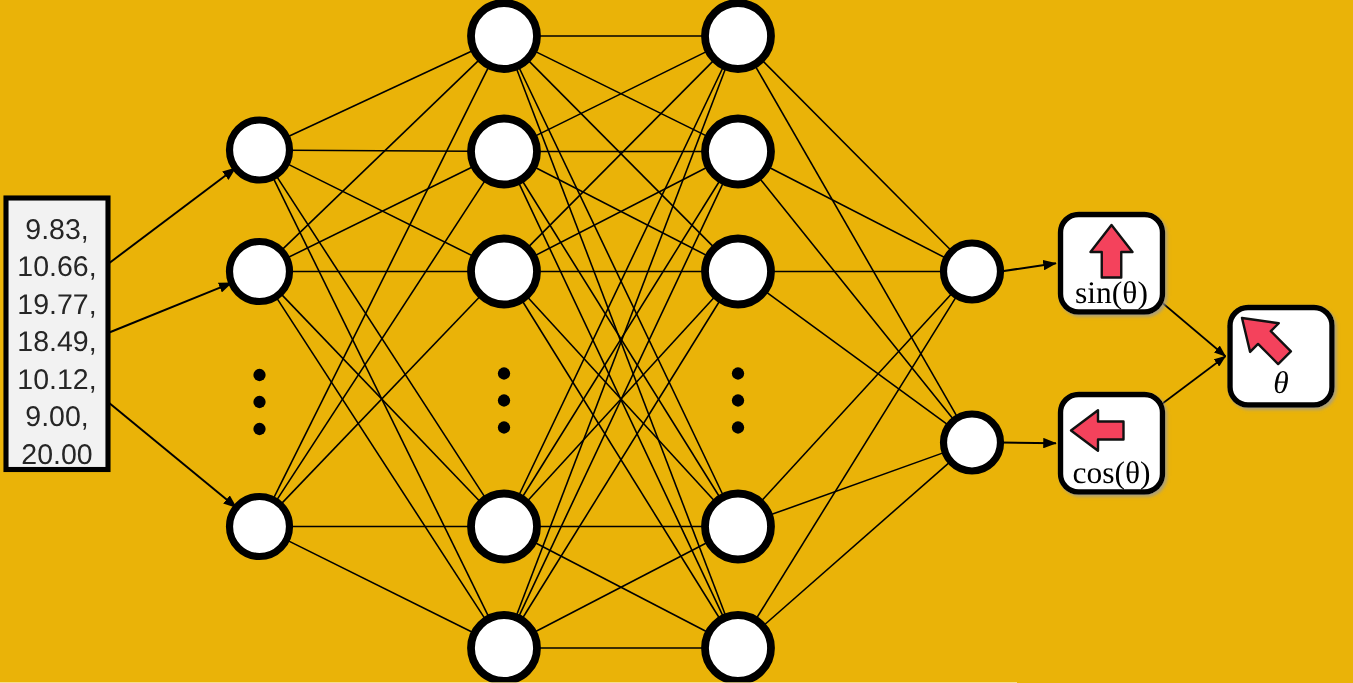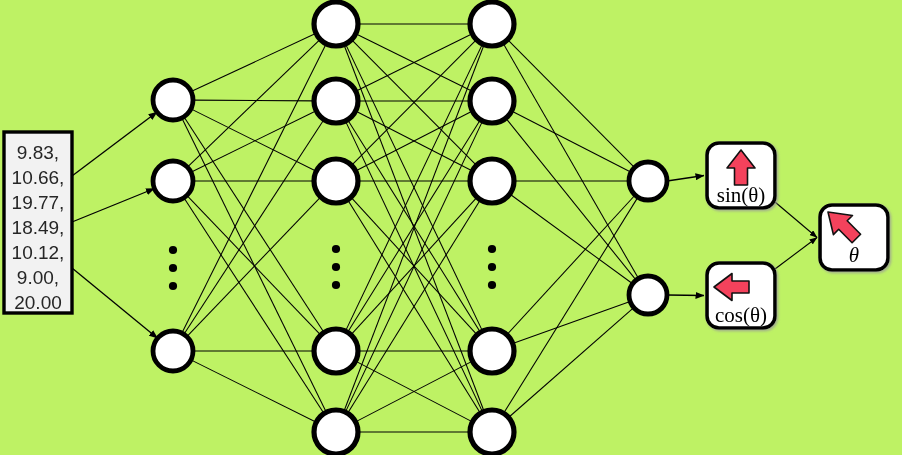--- a/index.html
+++ b/index.html
@@ -10,21 +10,21 @@
   body {
     width: 902px;
     height: 455px;
     font-family: "Liberation Sans", sans-serif;
     overflow: hidden;
   }
   #diagram-root {
     position: relative;
     width: 902px;
     height: 455px;
-    background: #bef264;
+    background: #eab308;
   }
   svg#nn-svg {
     position: absolute;
     top: 0;
     left: 0;
     width: 902px;
     height: 455px;
     display: block;
   }
   .input-text {

